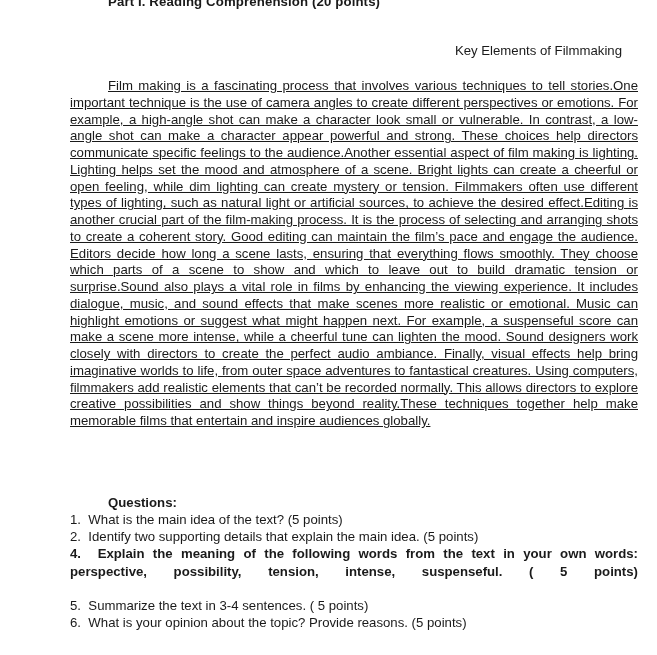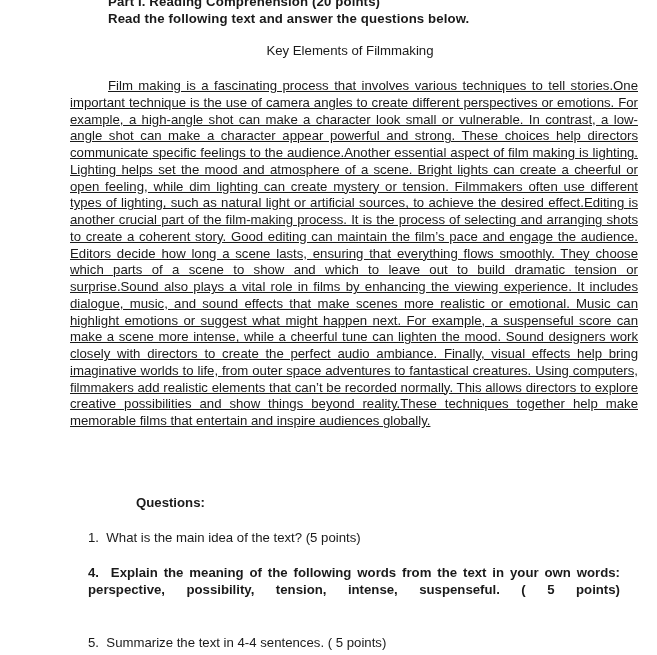--- a/index.html
+++ b/index.html
@@ -34,24 +34,24 @@
     font-size: 13.2px;
     font-weight: bold;
     line-height: 16.6px;
     letter-spacing: 0.01em;
     white-space: nowrap;
   }
 
   
   .passage-title {
     position: absolute;
-    left: 66px;
+    left: 54px;
     top: 42px;
     width: 568px;
-    text-align: center;
+    text-align: right;
     font-size: 13.2px;
     font-weight: normal;
     line-height: 17px;
   }
 
   
   .passage {
     position: absolute;
     left: 70px;
     top: 78px;
@@ -66,34 +66,33 @@
   }
 
   
   .questions-heading {
     position: absolute;
     left: 108px;
     top: 494px;
     font-size: 13.2px;
     font-weight: bold;
     line-height: 17px;
-    margin-left: 28px;
   }
   .questions-list {
     position: absolute;
     left: 70px;
     top: 511px;
     width: 568px;
     font-size: 13.2px;
     line-height: 17.2px;
   }
   .question {
     text-align: left;
     text-indent: 0;
-    margin: 18px;
+    margin: 0;
   }
   .question.justified {
     text-align: justify;
     text-justify: inter-word;
     font-weight: bold;
   }
   .question.justified::after {
     content: "";
     display: inline-block;
     width: 100%;
@@ -102,41 +101,44 @@
     
   }
 </style>
 </head>
 <body>
 
 <div class="page">
 
   <div class="header-block">
     <div class="header-line">Part I. Reading Comprehension (20 points)</div>
-    <div class="header-line">Read the following text and answer the questions below.</div>
   </div>
 
   <div class="passage-title">Key Elements of Filmmaking</div>
 
   <div class="passage">Film making is a fascinating process that involves various techniques to tell stories.One important technique is the use of camera angles to create different perspectives or emotions. For example, a high-angle shot can make a character look small or vulnerable. In contrast, a low-angle shot can make a character appear powerful and strong. These choices help directors communicate specific feelings to the audience.Another essential aspect of film making is lighting. Lighting helps set the mood and atmosphere of a scene. Bright lights can create a cheerful or open feeling, while dim lighting can create mystery or tension. Filmmakers often use different types of lighting, such as natural light or artificial sources, to achieve the desired effect.Editing is another crucial part of the film-making process. It is the process of selecting and arranging shots to create a coherent story. Good editing can maintain the film’s pace and engage the audience. Editors decide how long a scene lasts, ensuring that everything flows smoothly. They choose which parts of a scene to show and which to leave out to build dramatic tension or surprise.Sound also plays a vital role in films by enhancing the viewing experience. It includes dialogue, music, and sound effects that make scenes more realistic or emotional. Music can highlight emotions or suggest what might happen next. For example, a suspenseful score can make a scene more intense, while a cheerful tune can lighten the mood. Sound designers work closely with directors to create the perfect audio ambiance. Finally, visual effects help bring imaginative worlds to life, from outer space adventures to fantastical creatures. Using computers, filmmakers add realistic elements that can’t be recorded normally. This allows directors to explore creative possibilities and show things beyond reality.These techniques together help make memorable films that entertain and inspire audiences globally.</div>
 
   <div class="questions-heading">Questions:</div>
 
   <div class="questions-list">
     <div class="question">
       <span class="qnum">1.&nbsp;</span>
       <span>What is the main idea of the text? (5 points)</span>
     </div>
+    <div class="question">
+      <span class="qnum">2.&nbsp;</span>
+      <span>Identify two supporting details that explain the main idea. (5 points)</span>
+    </div>
     <div class="question justified">
       <span class="qnum">4.&nbsp;</span>
       <span>Explain the meaning of the following words from the text in your own words: perspective, possibility, tension, intense, suspenseful. (   5 points)</span>
     </div>
     <div class="question">
       <span class="qnum">5.&nbsp;</span>
-      <span>Summarize the text in 4-4 sentences. (   5 points)</span>
+      <span>Summarize the text in 3-4 sentences. (   5 points)</span>
     </div>
     <div class="question">
       <span class="qnum">6.&nbsp;</span>
       <span>What is your opinion about the topic? Provide reasons. (5 points)</span>
     </div>
   </div>
 
 </div>
 
 </body></html>

